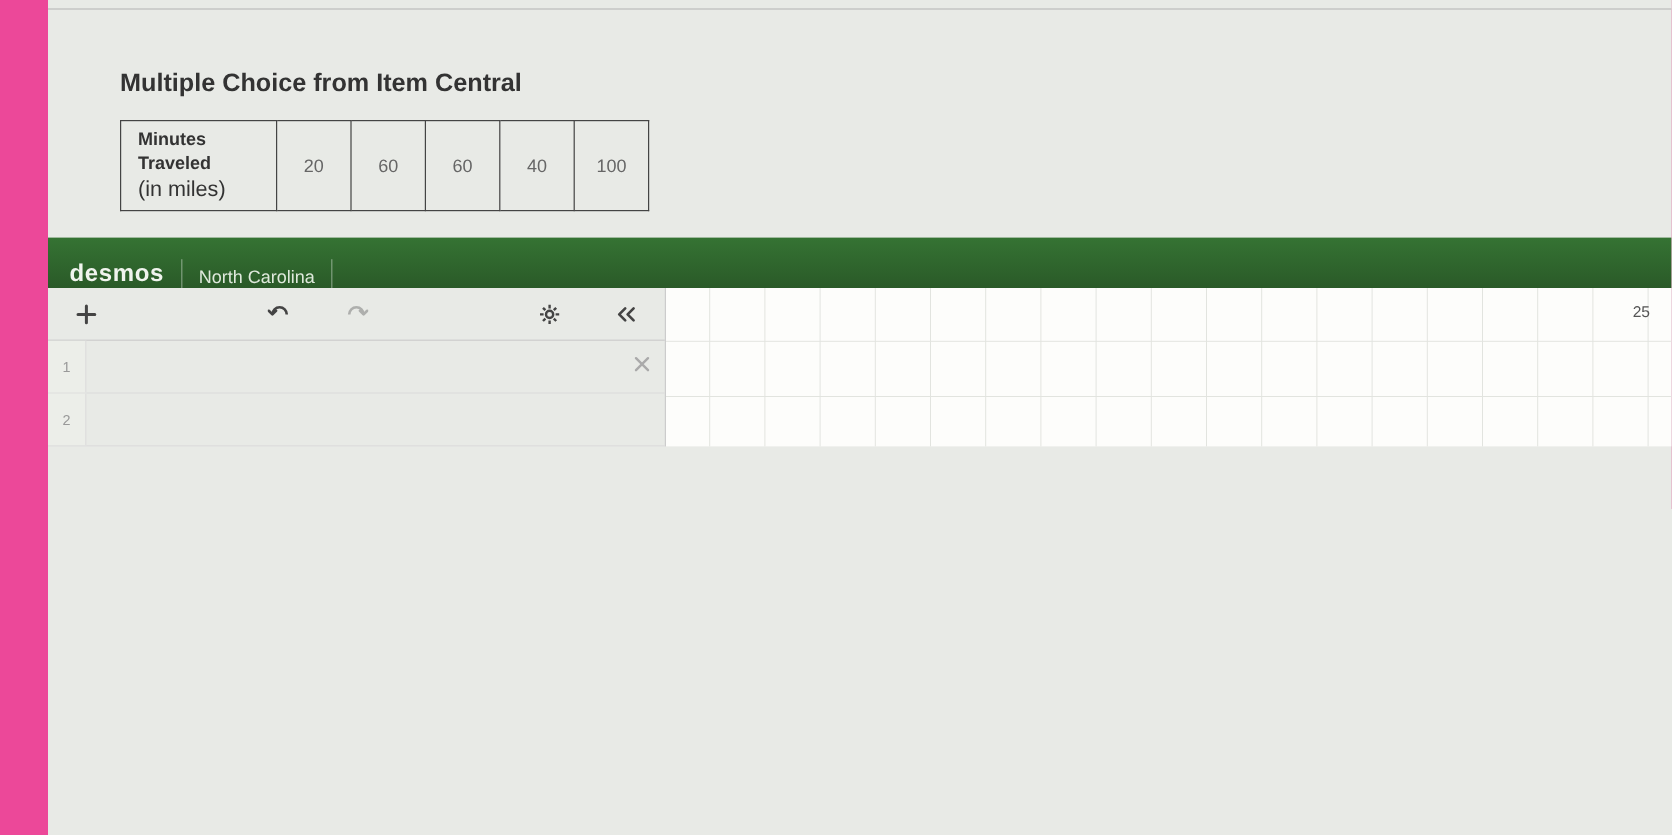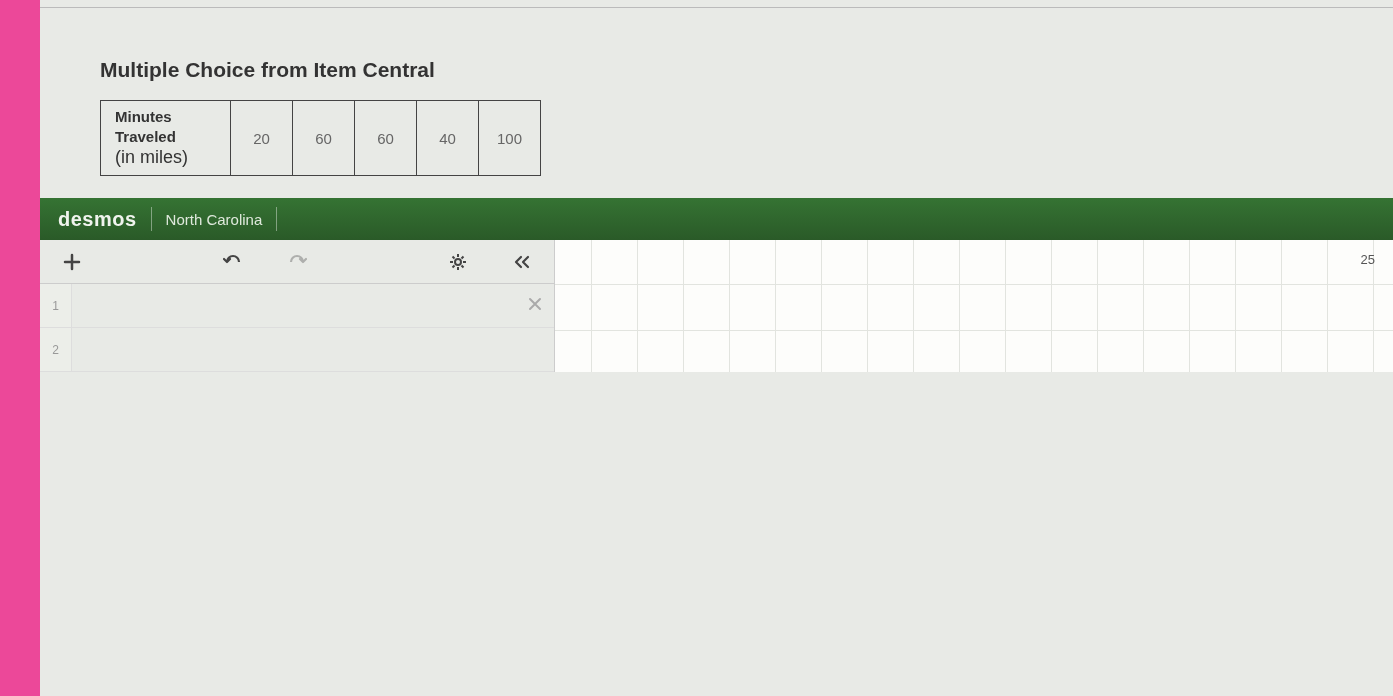--- a/index.html
+++ b/index.html
@@ -75,21 +75,21 @@
       max-width: 480px;
       line-height: 1.4;
       margin-bottom: 18px;
     }
     
     .desmos-bar {
       background: #2c5e2a;
       background: linear-gradient(180deg, #357333 0%, #2a5a28 100%);
       color: #e8f0e6;
       display: flex;
-      align-items: center;
+      align-items: flex-end;
       height: 42px;
       padding: 0 18px;
       gap: 14px;
       width: 100%;
     }
     .desmos-logo {
       font-family: Arial, sans-serif;
       font-weight: 600;
       font-size: 20px;
       letter-spacing: 0.5px;

